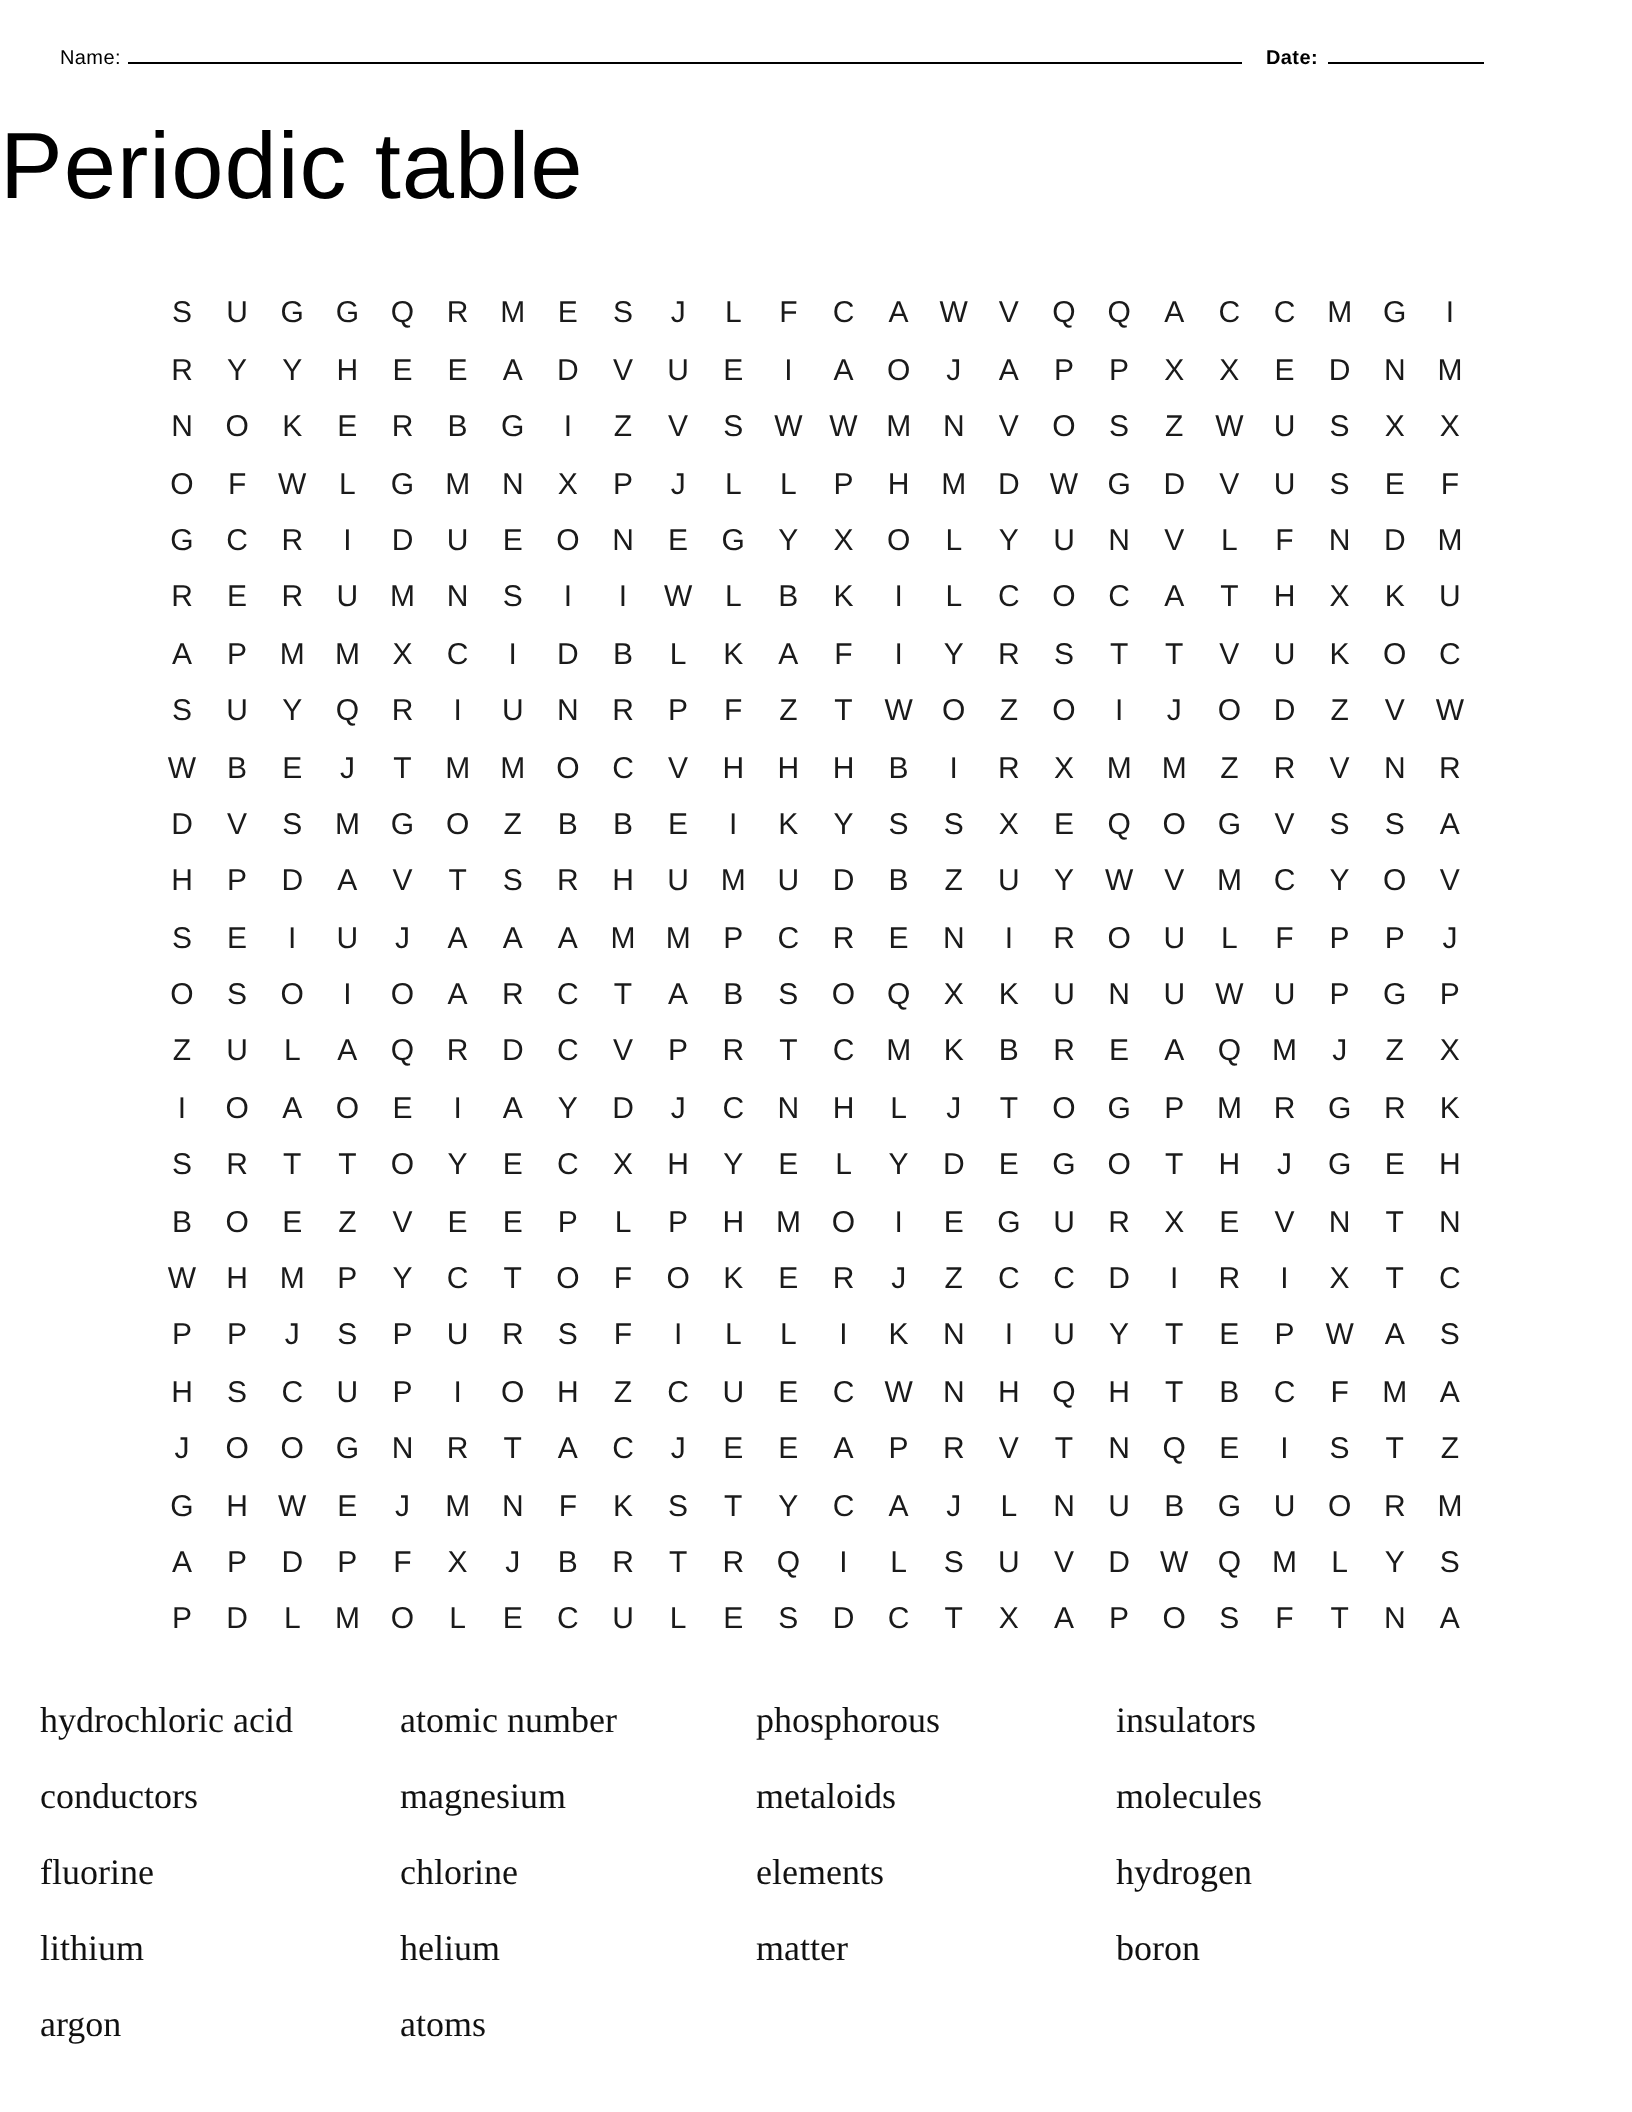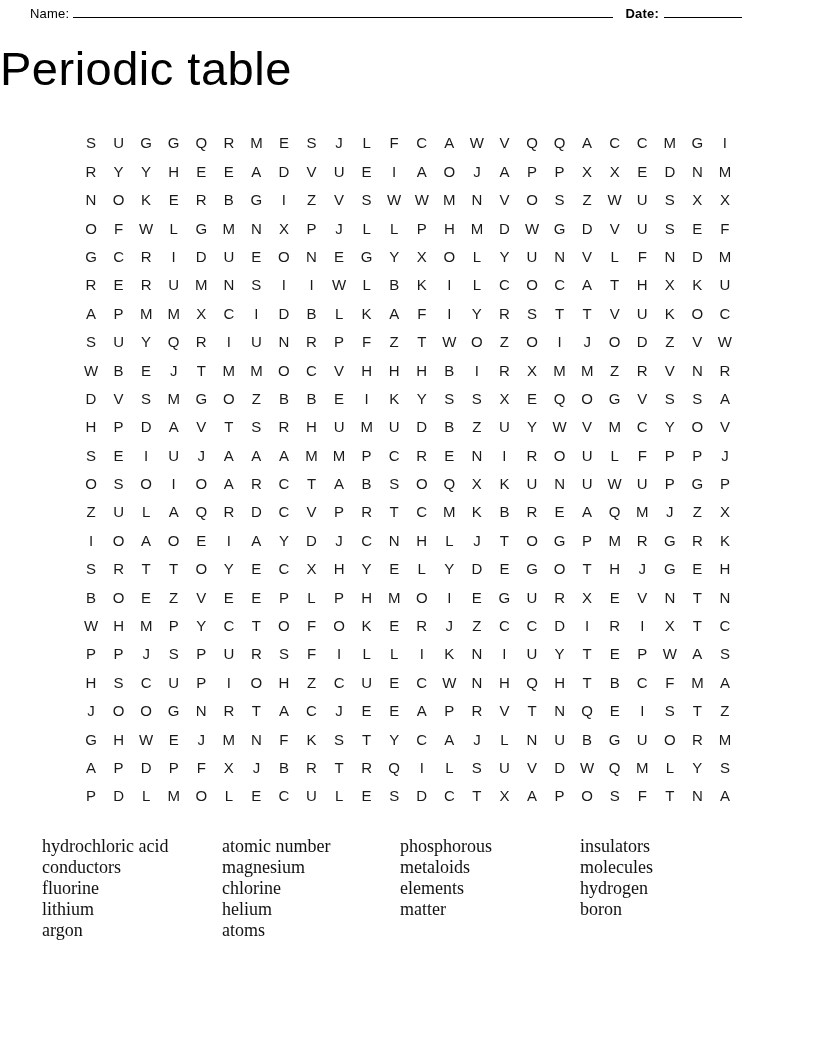--- a/index.html
+++ b/index.html
@@ -20,22 +20,22 @@
     height: 1056px;
     box-sizing: border-box;
     padding: 0;
     position: relative;
   }
 
   
   .header-row {
     display: flex;
     align-items: baseline;
-    padding: 6px 74px 0 30px;
-    font-size: 13px;
+    padding: 24px 74px 0 30px;
+    font-size: 10px;
     letter-spacing: 0.2px;
   }
   .name-label { white-space: nowrap; }
   .name-rule {
     flex: 1 1 auto;
     border-bottom: 1px solid #000;
     margin: 0 6px 3px 4px;
     height: 1px;
   }
   .date-label { white-space: nowrap; margin-left: 6px; font-weight: bold; }
@@ -74,23 +74,24 @@
     text-align: center;
     font-size: 15px;
     font-family: "Liberation Sans", sans-serif;
     color: #1a1a1a;
     letter-spacing: 0;
   }
 
   
   .wordlist {
     margin: 26px 0 0 0;
-    padding: 0 40px 0 42px;
+    padding: 0 40px 0 20px;
     display: grid;
     grid-template-columns: 180px 178px 180px auto;
+    row-gap: 17px;
   }
   .word {
     font-size: 18px;
     font-family: "Liberation Serif", serif;
     color: #111111;
     white-space: nowrap;
   }
 </style>
 </head>
 <body>

